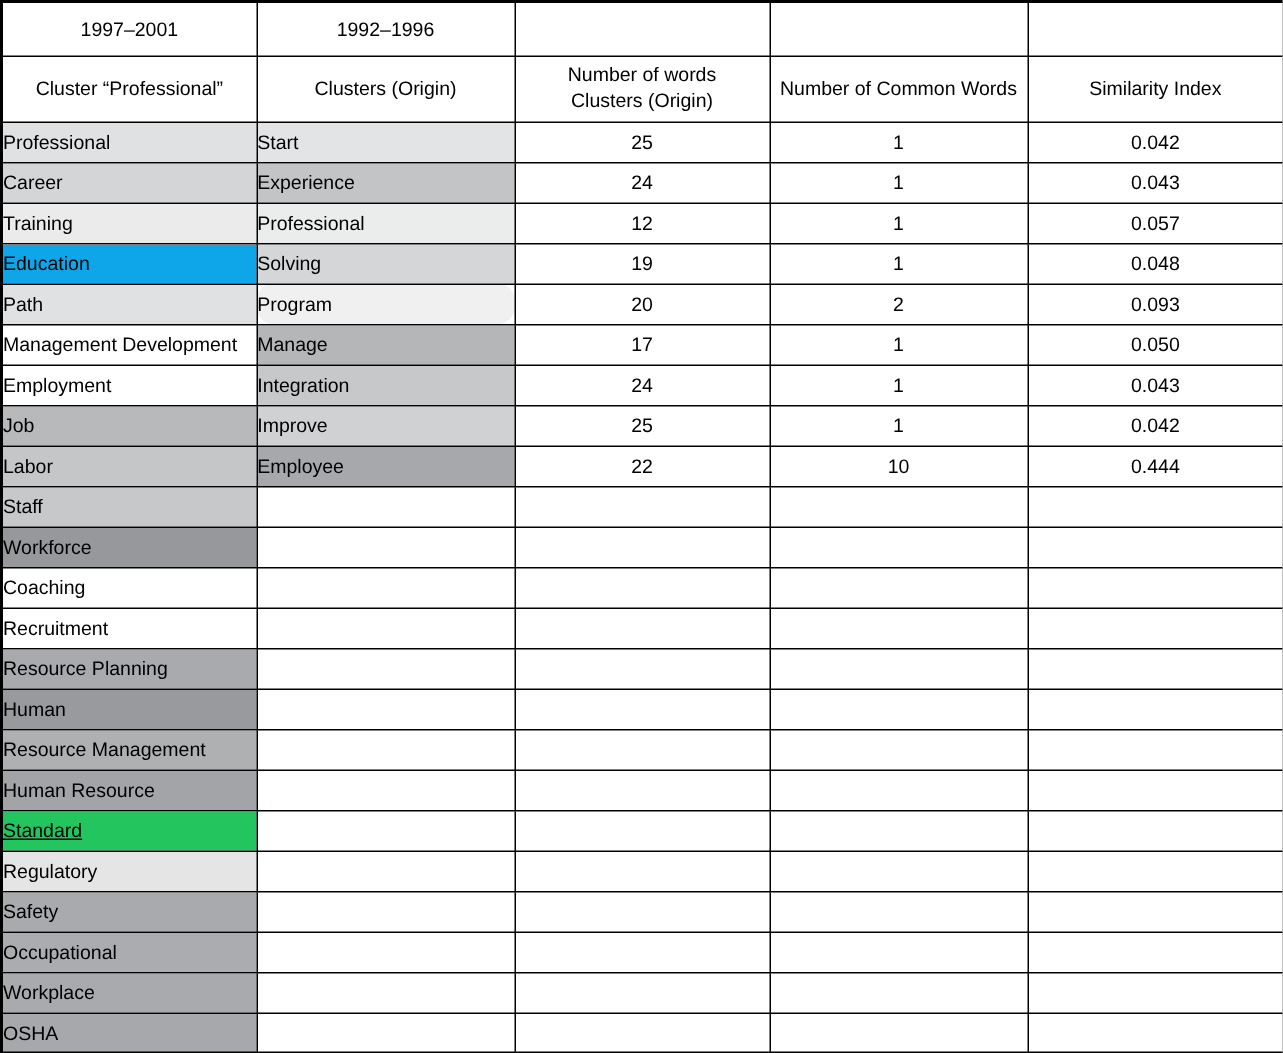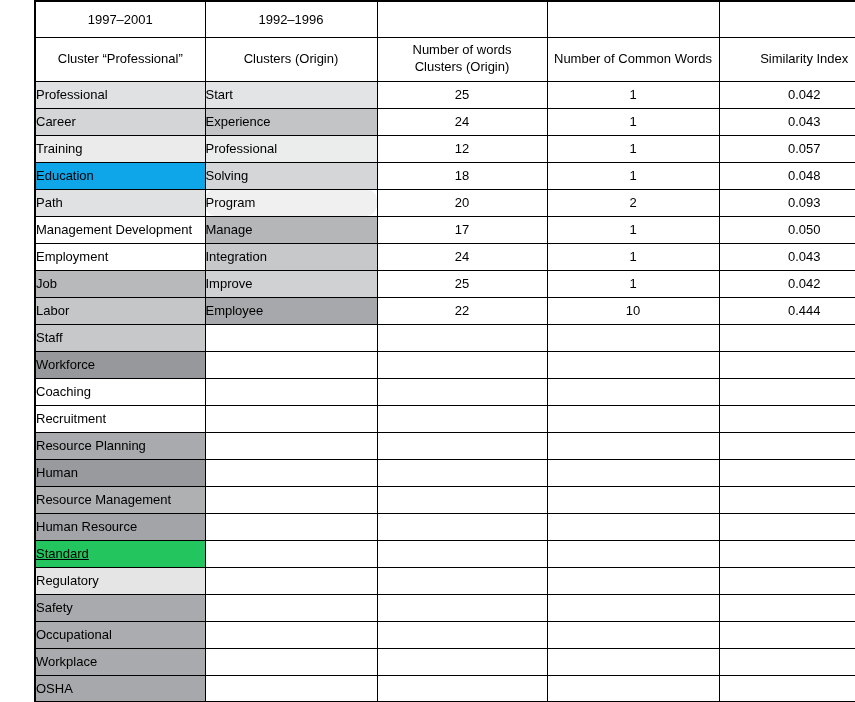--- a/index.html
+++ b/index.html
@@ -6,21 +6,20 @@
     margin: 0;
     padding: 0;
     background: #ffffff;
     font-family: "Liberation Sans", "DejaVu Sans", sans-serif;
     color: #000000;
   }
   .table-wrap {
     width: 741px;
     height: 702px;
     box-sizing: border-box;
-    margin-left: 34px;
   }
   table.cluster-table {
     width: 855px;
     height: 702px;
     border-collapse: collapse;
     table-layout: fixed;
     border: 2px solid #000000;
     font-size: 13px;
   }
   table.cluster-table th,
@@ -114,21 +113,21 @@
         <tr>
           <td class="cell-left" style="background: rgb(235, 235, 236);">Training</td>
           <td class="cell-left" style="background: rgb(235, 236, 236);">Professional</td>
           <td class="cell-center" style="background: rgb(255, 255, 255);">12</td>
           <td class="cell-center" style="background: rgb(255, 255, 255);">1</td>
           <td class="cell-center" style="background: rgb(255, 255, 255); text-align: center;">0.057</td>
         </tr>
         <tr>
           <td class="cell-left" style="background: #0ea5e9;">Education</td>
           <td class="cell-left" style="background: rgb(213, 214, 216);">Solving</td>
-          <td class="cell-center" style="background: rgb(255, 255, 255);">18</td>
+          <td class="cell-center" style="background: rgb(255, 255, 255);">19</td>
           <td class="cell-center" style="background: rgb(255, 255, 255);">1</td>
           <td class="cell-center" style="background: rgb(255, 255, 255);">0.048</td>
         </tr>
         <tr>
           <td class="cell-left" style="background: rgb(224, 225, 226);">Path</td>
           <td class="cell-left" style="background: rgb(240, 240, 241); border-radius: 11px;">Program</td>
           <td class="cell-center" style="background: rgb(255, 255, 255);">20</td>
           <td class="cell-center" style="background: rgb(255, 255, 255);">2</td>
           <td class="cell-center" style="background: rgb(255, 255, 255);">0.093</td>
         </tr>

